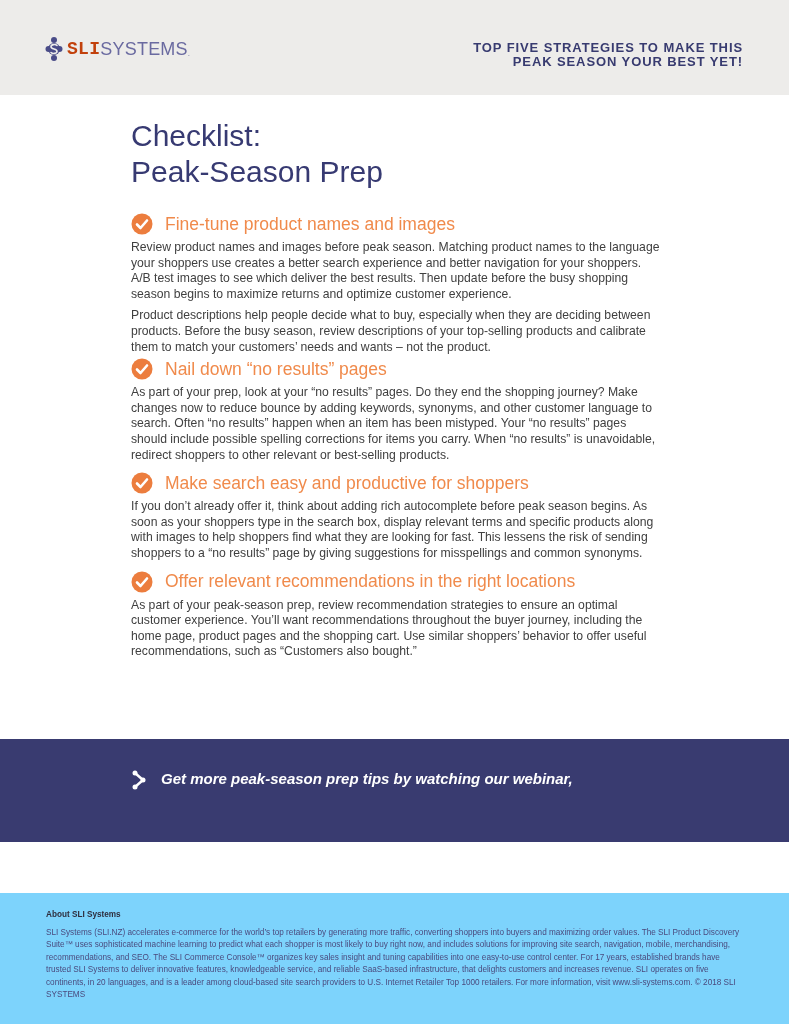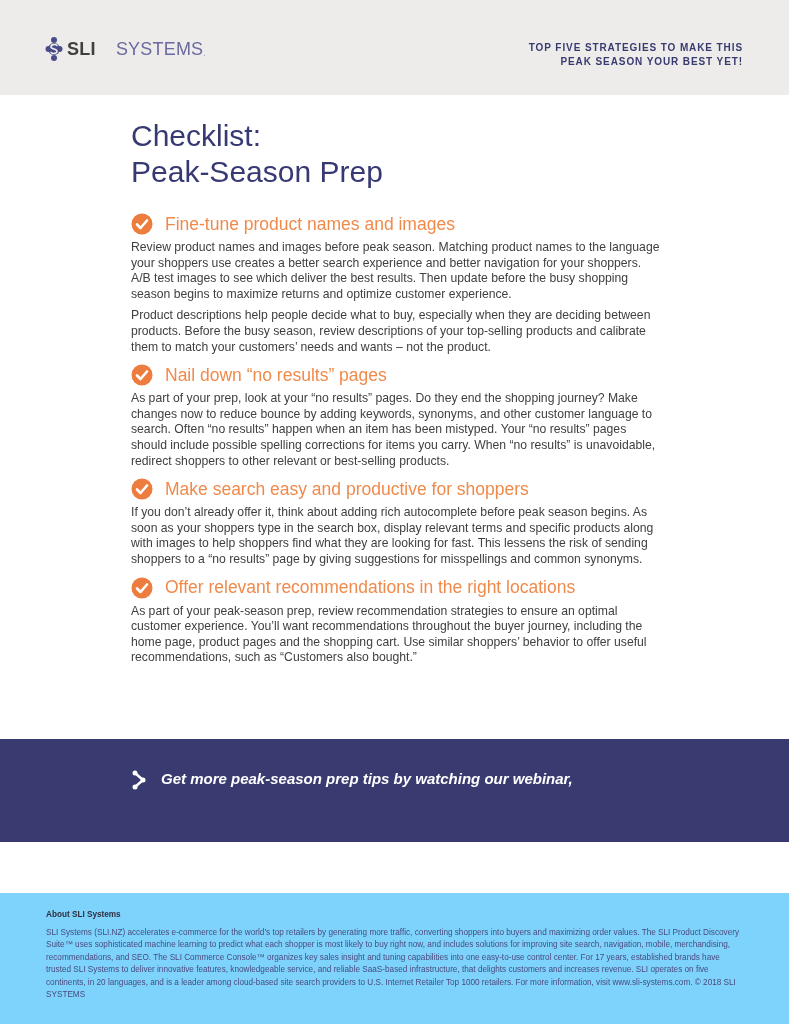--- a/index.html
+++ b/index.html
@@ -8,31 +8,31 @@
 
   .header {
     position: absolute; left: 0; top: 0; width: 789px; height: 95px;
     background: #edecea;
   }
   .logo {
     position: absolute; left: 45px; top: 36px; display: flex; align-items: center;
   }
   .logo-mark { width: 18px; height: 26px; margin-right: 4px; }
   .logo-sli {
-    font-family: Liberation Sans, sans-serif; font-weight: bold; font-size: 18px;
-    color: #404040; letter-spacing: 0.3px;
+    font-family: Liberation Mono, monospace; font-weight: bold; font-size: 18px;
+    color: #c2410c; letter-spacing: 0.3px;
   }
   .logo-systems {
     font-family: "Liberation Sans", sans-serif; font-size: 18px; color: #6a6aa0;
-    margin-left: 20px; letter-spacing: 0.2px;
+    margin-left: 0; letter-spacing: 0.2px;
   }
   .logo-dot { font-size: 8px; color: #6a6aa0; align-self: flex-end; margin-bottom: 4px; }
   .header-tagline {
     position: absolute; right: 46px; top: 41px; text-align: right;
-    font-family: "Liberation Sans", sans-serif; font-weight: bold; font-size: 10px;
+    font-family: "Liberation Sans", sans-serif; font-weight: bold; font-size: 13px;
     line-height: 14px; color: #383b70; letter-spacing: 0.9px;
   }
 
   .content { position: absolute; left: 131px; top: 118px; width: 530px; }
   .page-title {
     font-family: "Liberation Sans", sans-serif; font-weight: normal;
     font-size: 30px; line-height: 36px; color: #373a72;
   }
   .section { margin-top: 0; }
   .section-head { display: flex; align-items: center; height: 28px; }
@@ -109,21 +109,21 @@
       </svg>
       <span class="section-title">Fine-tune product names and images</span>
     </div>
     <p class="section-body">Review product names and images before peak season. Matching product names to the language your shoppers use creates a better search experience and better navigation for your shoppers. A/B test images to see which deliver the best results. Then update before the busy shopping season begins to maximize returns and optimize customer experience.</p>
   </div>
 
   <div class="section" style="margin-top:6px;">
     <p class="section-body">Product descriptions help people decide what to buy, especially when they are deciding between products. Before the busy season, review descriptions of your top-selling products and calibrate them to match your customers’ needs and wants – not the product.</p>
   </div>
 
-  <div class="section" style="margin-top:6px;">
+  <div class="section" style="margin-top:0;">
     <div class="section-head">
       <svg class="check-icon" viewBox="0 0 22 22">
         <circle cx="11" cy="11" r="10.5" fill="#ec7d3e"></circle>
         <path d="M6 11.5 L9.5 15 L16 7.5" stroke="#ffffff" stroke-width="2.6" fill="none" stroke-linecap="round" stroke-linejoin="round"></path>
       </svg>
       <span class="section-title">Nail down “no results” pages</span>
     </div>
     <p class="section-body">As part of your prep, look at your “no results” pages. Do they end the shopping journey? Make changes now to reduce bounce by adding keywords, synonyms, and other customer language to search. Often “no results” happen when an item has been mistyped. Your “no results” pages should include possible spelling corrections for items you carry. When “no results” is unavoidable, redirect shoppers to other relevant or best-selling products.</p>
   </div>
 

